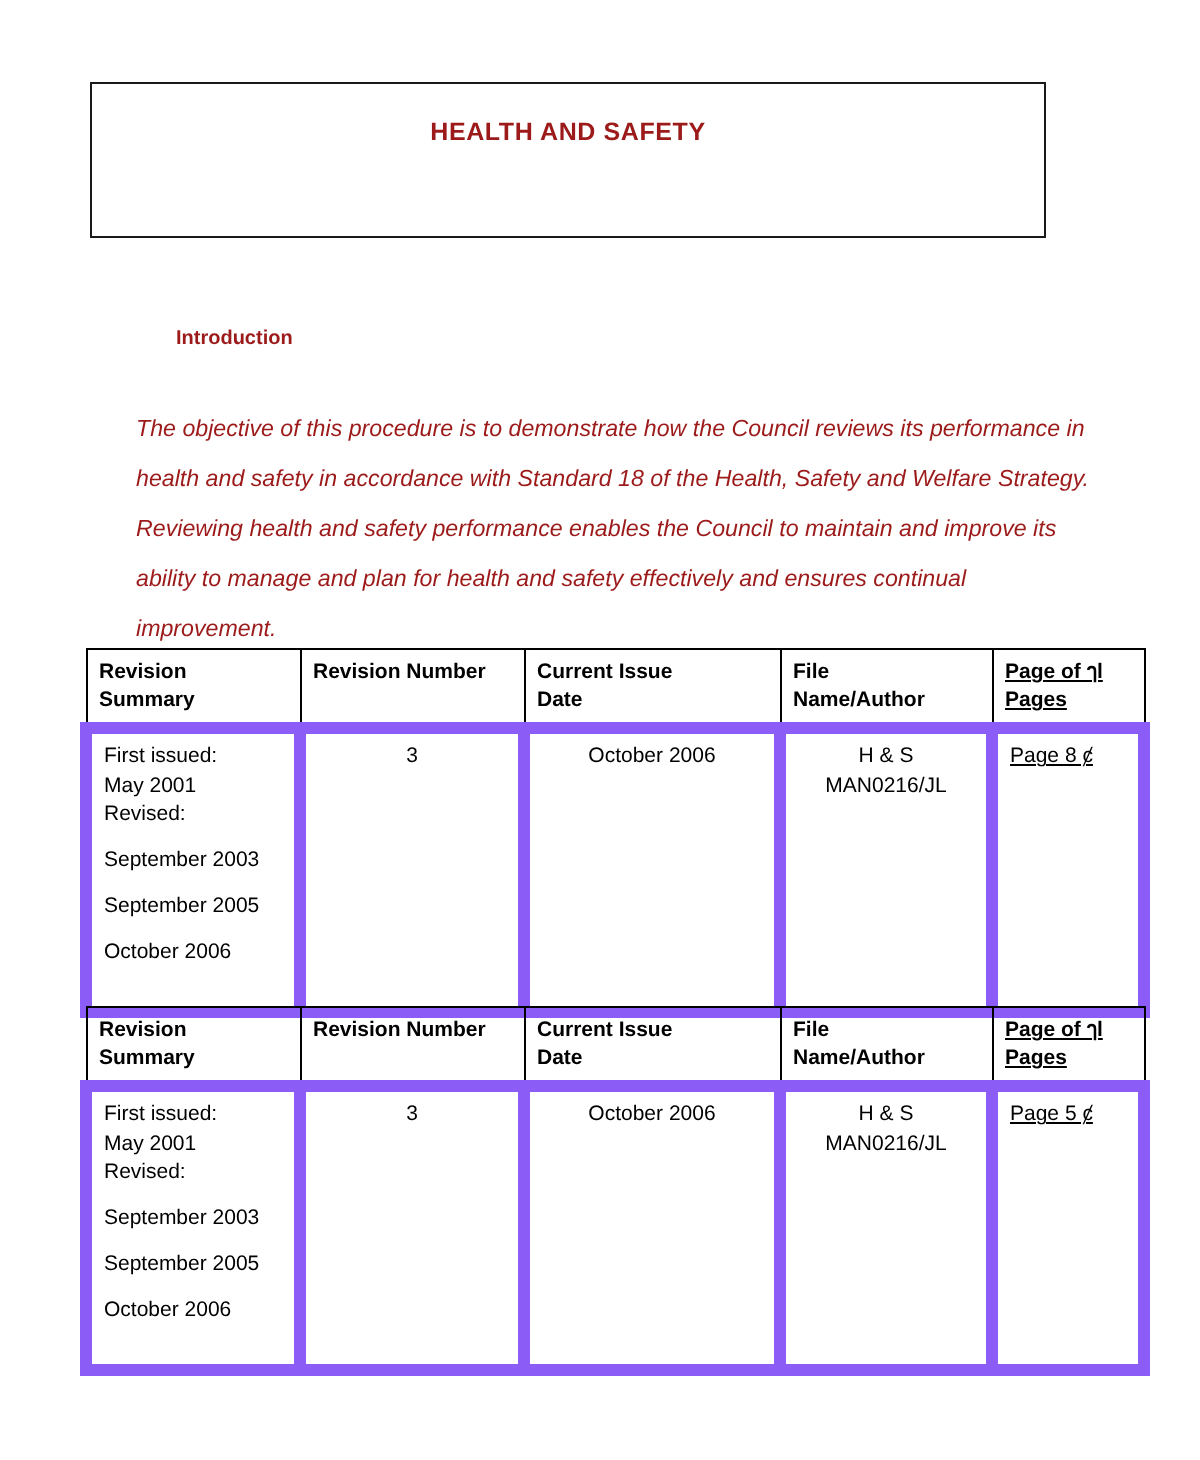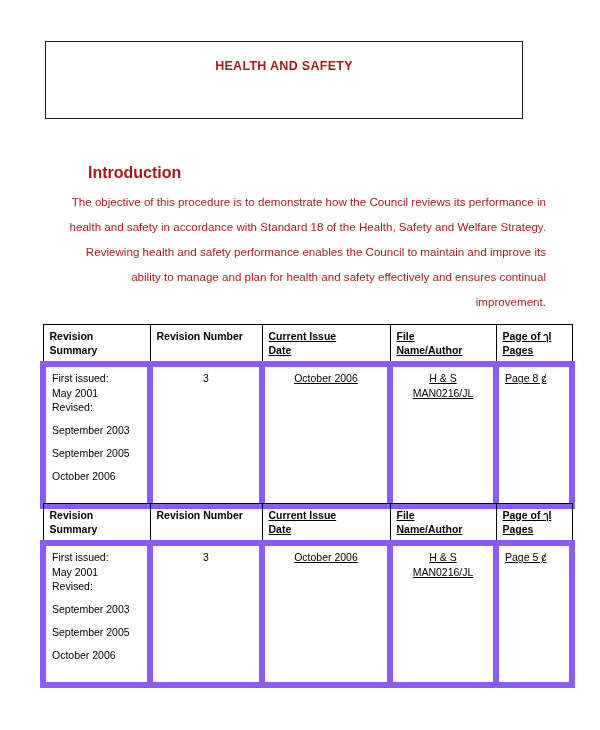--- a/index.html
+++ b/index.html
@@ -46,32 +46,33 @@
   }
   .title-line.first { margin-bottom: 26px; }
 
   
   .section-heading {
     position: absolute;
     left: 68px;
     top: 164px;
     color: #9c1a1a;
     font-weight: bold;
-    font-size: 16px;
+    font-size: 10px;
     padding-left: 20px;
   }
   .intro-para {
     position: absolute;
     left: 68px;
-    top: 190px;
+    top: 203px;
     width: 478px;
     color: #9c1a1a;
     font-size: 11.6px;
     line-height: 2.15;
-    text-align: right;
+    text-align: left;
+    font-style: italic;
   }
 
   
   table.rev-table {
     position: absolute;
     border-collapse: collapse;
     table-layout: fixed;
     font-size: 10.5px;
     color: #000000;
   }
@@ -90,22 +91,22 @@
     vertical-align: top;
     padding: 4px 6px 4px 6px;
     box-sizing: border-box;
     font-weight: bold;
     text-align: left;
     line-height: 1.35;
     font-size: 10.5px;
   }
   .col-a { width: 107px; }
   .col-b { width: 112px; }
-  .col-c { width: 128px; text-decoration: underline; }
-  .col-d { width: 106px; text-decoration: underline; }
+  .col-c { width: 128px; }
+  .col-d { width: 106px; }
   .col-e { width: 76px; text-decoration: underline; }
 
   .hdr-two-line { white-space: pre-line; margin-top: 23px; }
   .cell-center { text-align: center; }
 
   .body-row td { height: 124px; }
 
   .rev-list { white-space: pre-line; }
   .rev-list-sep { display: block; height: 9px; }
 

